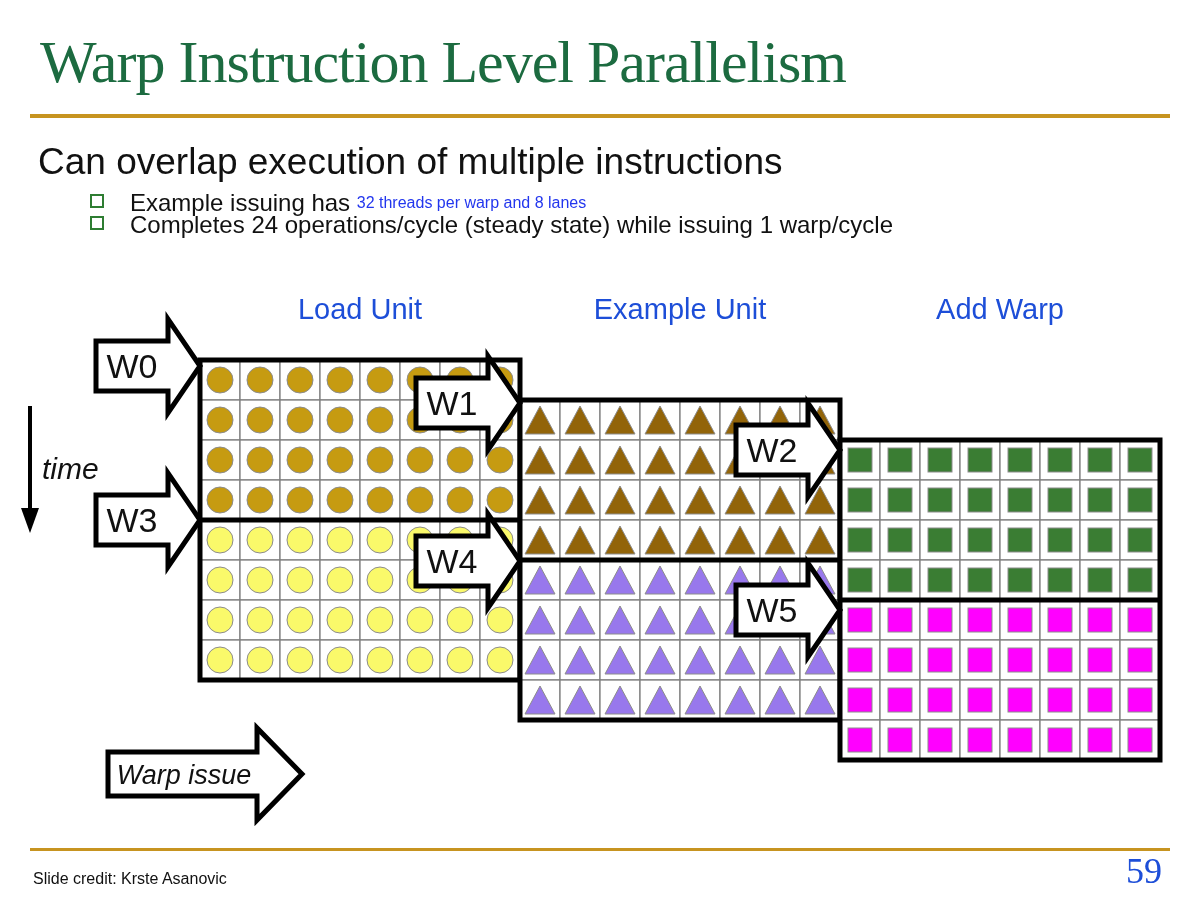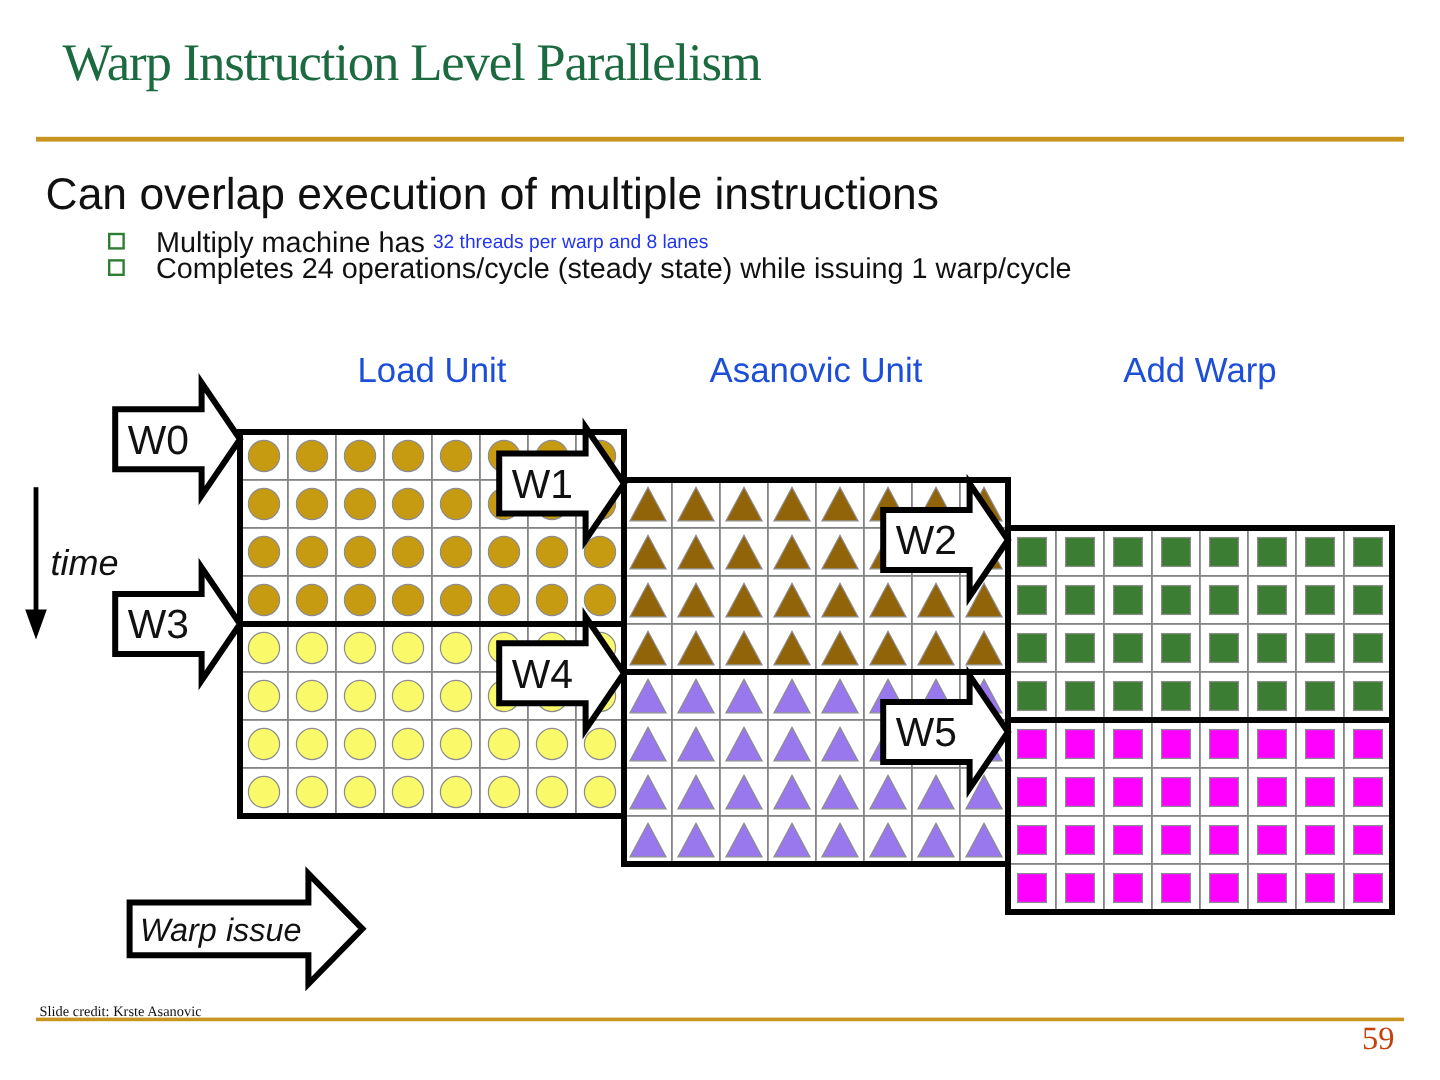--- a/index.html
+++ b/index.html
@@ -1,54 +1,54 @@
 <!DOCTYPE html>
 <html><head>
 <meta charset="utf-8">
 <style>
   html,body{margin:0;padding:0;}
   body{width:1200px;height:900px;position:relative;background:#ffffff;overflow:hidden;
        font-family:"Liberation Sans",sans-serif;}
   .abs{position:absolute;}
   #slide-title{left:40px;top:28px;width:1120px;font-family:"Liberation Serif",serif;
-       font-size:44px;line-height:1.15;letter-spacing:-1px;color:#1C6B40;white-space:nowrap;margin-left:12px;}
+       font-size:60px;line-height:1.15;letter-spacing:-1px;color:#1C6B40;white-space:nowrap;}
   #title-rule{left:30px;top:114px;width:1140px;height:4px;background:#C79420;}
   #body-heading{left:38px;top:141px;font-size:37px;color:#111;white-space:nowrap;}
   .bullet-row{position:absolute;left:90px;white-space:nowrap;}
   #bullet-row-0{top:189px;}
   #bullet-row-1{top:211px;}
   .bullet-icon{display:inline-block;width:10px;height:10px;border:2px solid #2E7D32;
        background:#fff;vertical-align:middle;margin-right:26px;margin-bottom:4px;}
   .bullet-text{font-size:24px;color:#111;vertical-align:middle;}
   .bullet-highlight{font-size:16px;color:#2236EE;vertical-align:middle;}
   .unit-title{position:absolute;top:293px;transform:translateX(-50%);font-size:29px;
        color:#1d4ed8;white-space:nowrap;}
   #unit-title-0{left:360px;} #unit-title-1{left:680px;} #unit-title-2{left:1000px;}
   #diagram-svg{position:absolute;left:0;top:0;width:1200px;height:900px;}
   #footer-rule{left:30px;top:848px;width:1140px;height:3px;background:#C79420;}
-  #slide-credit{left:33px;top:836px;font-size:12px;color:#111;font-family:Liberation Serif, serif;}
-  #page-number{right:38px;top:850px;font-family:"Liberation Serif",serif;font-size:27px;color:#c2410c;}
+  #slide-credit{left:33px;top:870px;font-size:16px;color:#111;}
+  #page-number{right:38px;top:850px;font-family:"Liberation Serif",serif;font-size:36px;color:#1d4ed8;}
 </style>
 </head>
 <body>
 
 <div class="abs" id="slide-title">Warp Instruction Level Parallelism</div>
 <div class="abs" id="title-rule"></div>
 
 <div class="abs" id="body-heading">Can overlap execution of multiple instructions</div>
 
 <div class="bullet-row" id="bullet-row-0">
-  <span class="bullet-icon"></span><span class="bullet-text">Multiply machine has </span><span class="bullet-highlight">32 threads per warp and 8 lanes</span>
+  <span class="bullet-icon"></span><span class="bullet-text">Example issuing has </span><span class="bullet-highlight">32 threads per warp and 8 lanes</span>
 </div>
 <div class="bullet-row" id="bullet-row-1">
   <span class="bullet-icon"></span><span class="bullet-text">Completes 24 operations/cycle (steady state) while issuing 1 warp/cycle</span><span class="bullet-highlight"></span>
 </div>
 
 <div class="unit-title" id="unit-title-0">Load Unit</div>
-<div class="unit-title" id="unit-title-1">Asanovic Unit</div>
+<div class="unit-title" id="unit-title-1">Example Unit</div>
 <div class="unit-title" id="unit-title-2">Add Warp</div>
 
 <svg id="diagram-svg" viewBox="0 0 1200 900" xmlns="http://www.w3.org/2000/svg">
     <g>
       <rect x="200" y="360" width="40" height="40" fill="#ffffff" stroke="#7f7f7f" stroke-width="1.3"></rect>
       <rect x="240" y="360" width="40" height="40" fill="#ffffff" stroke="#7f7f7f" stroke-width="1.3"></rect>
       <rect x="280" y="360" width="40" height="40" fill="#ffffff" stroke="#7f7f7f" stroke-width="1.3"></rect>
       <rect x="320" y="360" width="40" height="40" fill="#ffffff" stroke="#7f7f7f" stroke-width="1.3"></rect>
       <rect x="360" y="360" width="40" height="40" fill="#ffffff" stroke="#7f7f7f" stroke-width="1.3"></rect>
       <rect x="400" y="360" width="40" height="40" fill="#ffffff" stroke="#7f7f7f" stroke-width="1.3"></rect>

